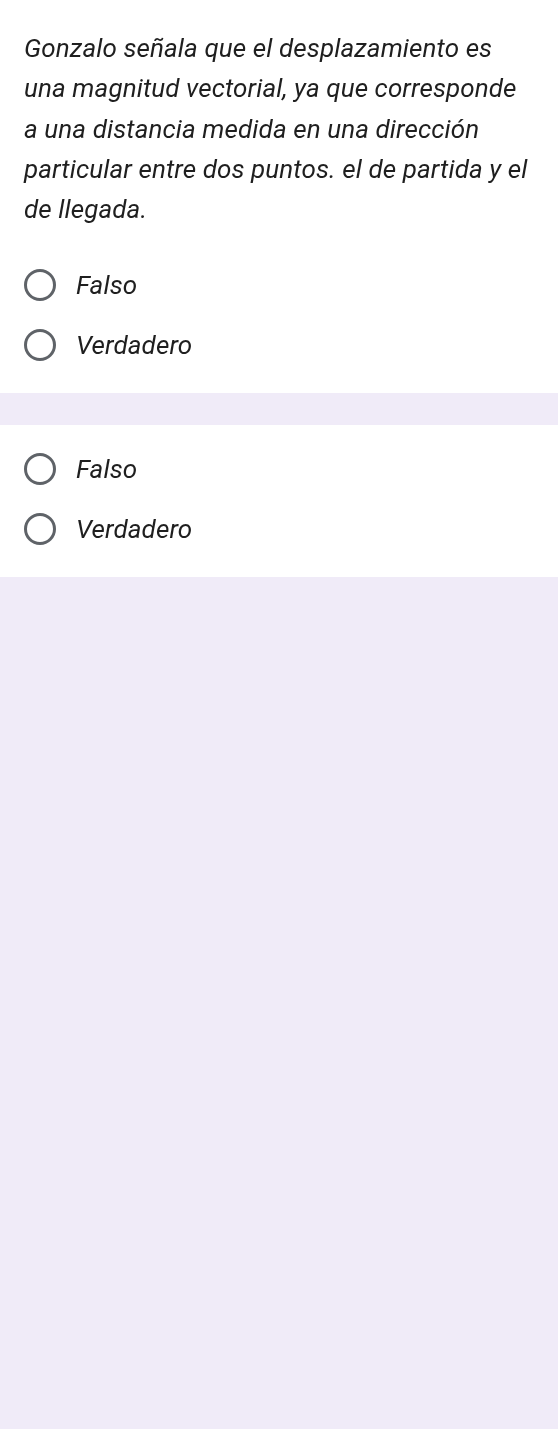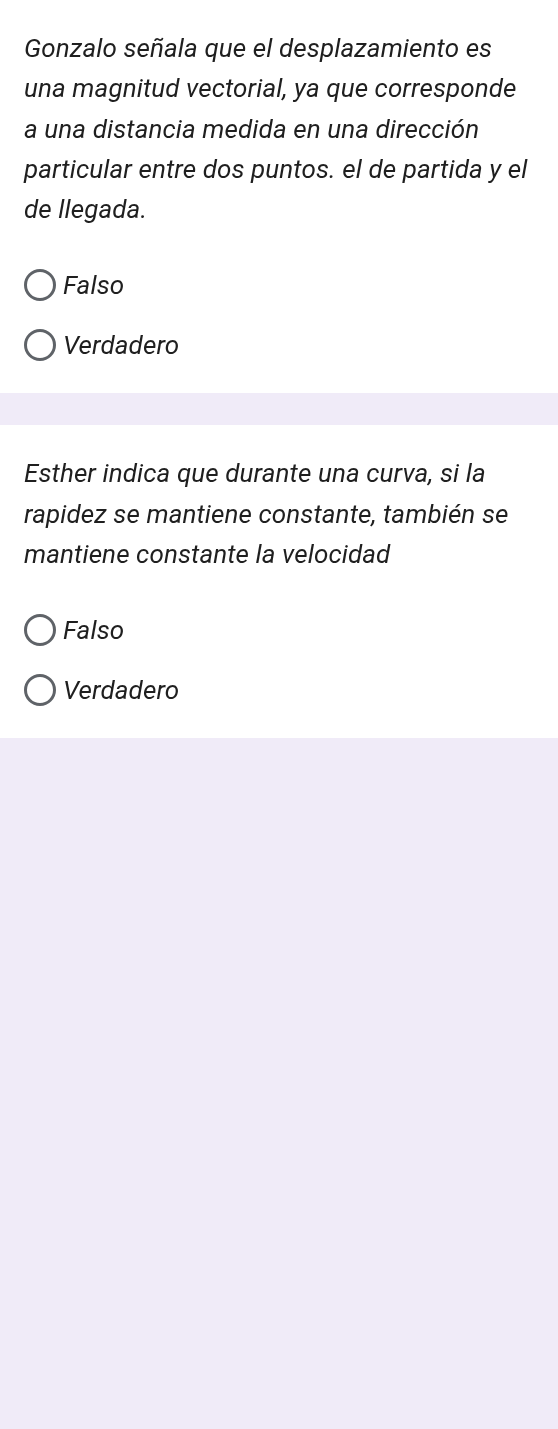--- a/index.html
+++ b/index.html
@@ -26,21 +26,21 @@
       letter-spacing: 0.1px;
     }
     .options {
       display: flex;
       flex-direction: column;
       gap: 28px;
     }
     .option {
       display: flex;
       align-items: center;
-      gap: 7px;
+      gap: 20px;
       cursor: pointer;
     }
     .radio-circle {
       width: 32px;
       height: 32px;
       border: 3px solid #5f6368;
       border-radius: 50%;
       flex-shrink: 0;
       background: #ffffff;
     }
@@ -67,21 +67,20 @@
     <div class="option">
       <div class="radio-circle"></div>
       <span class="option-label">Verdadero</span>
     </div>
   </div>
 </div>
 
 <div class="separator"></div>
 
 <div class="question-card">
-  <div class="question-text">Esther indica que durante  una curva,  si la rapidez se mantiene constante, también se mantiene constante  la velocidad</div>
   <div class="options">
     <div class="option">
       <div class="radio-circle"></div>
       <span class="option-label">Falso</span>
     </div>
     <div class="option">
       <div class="radio-circle"></div>
       <span class="option-label">Verdadero</span>
     </div>
   </div>

